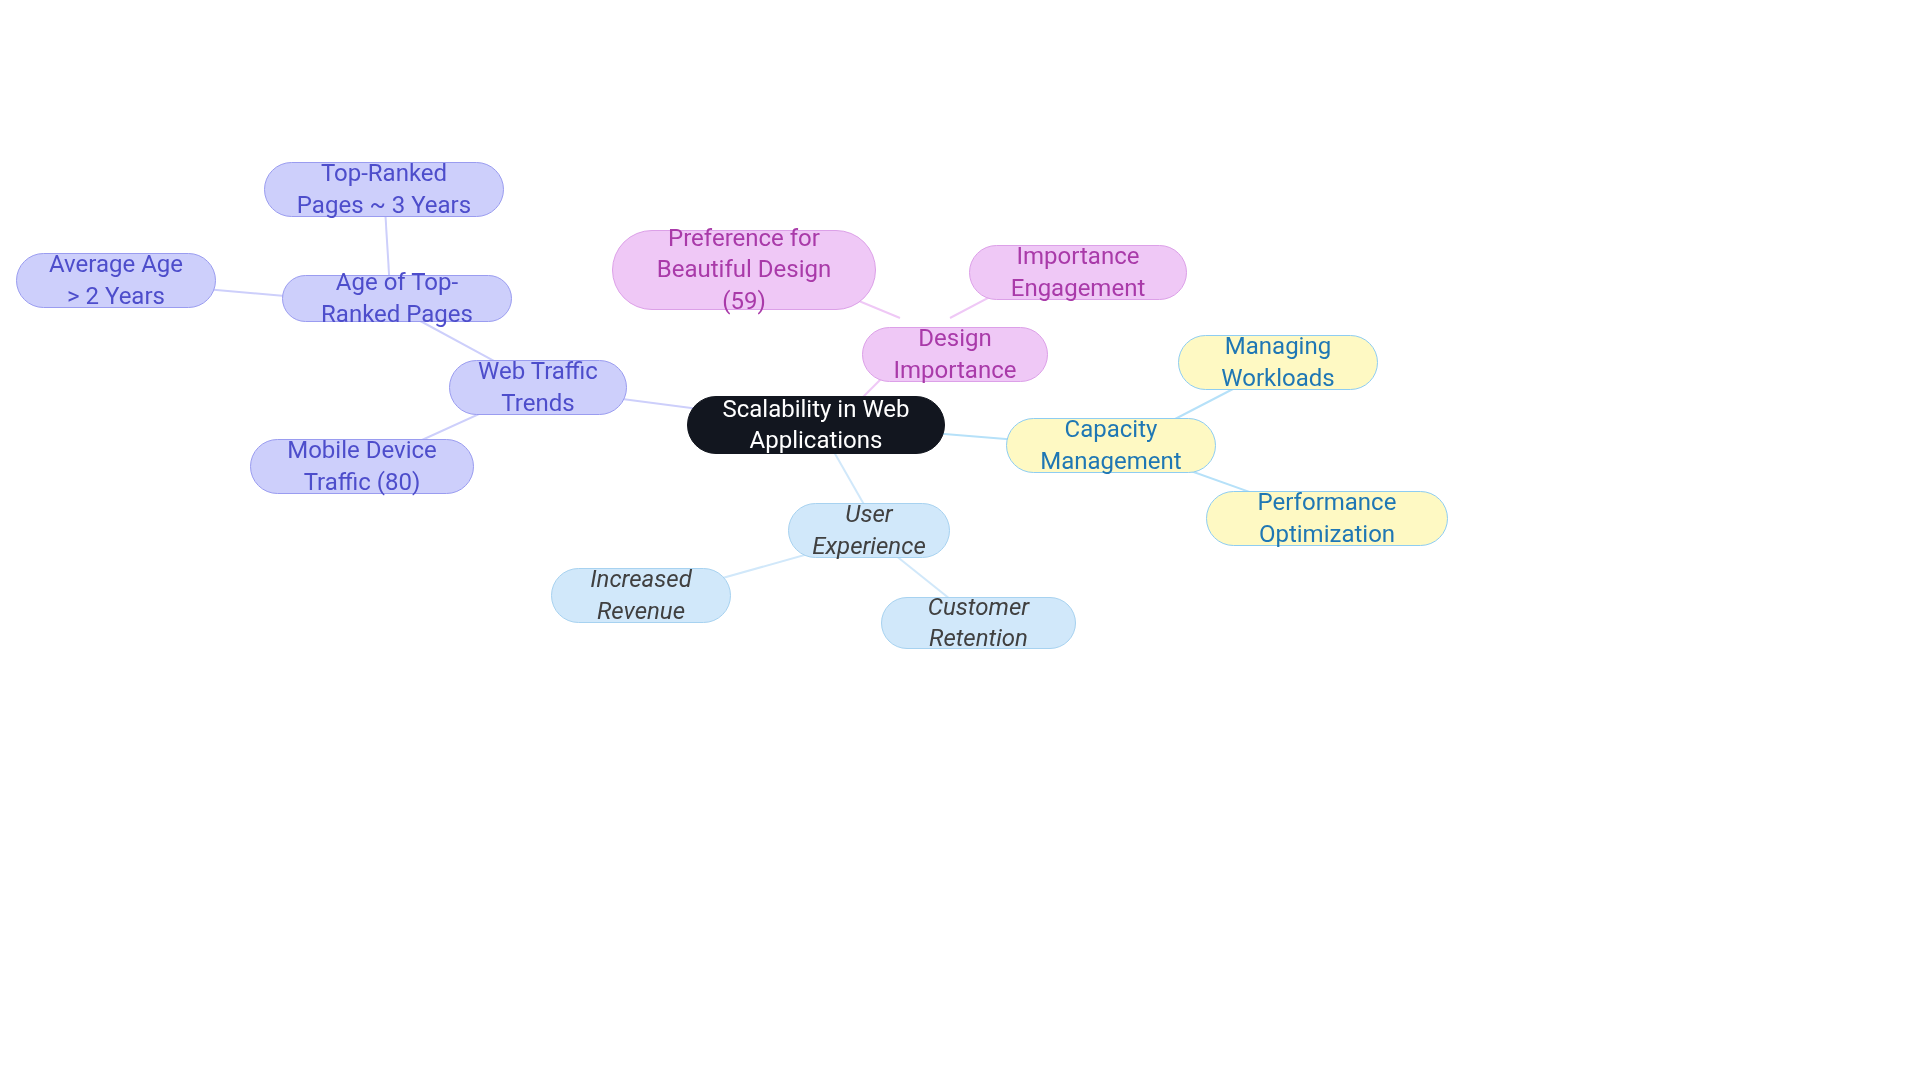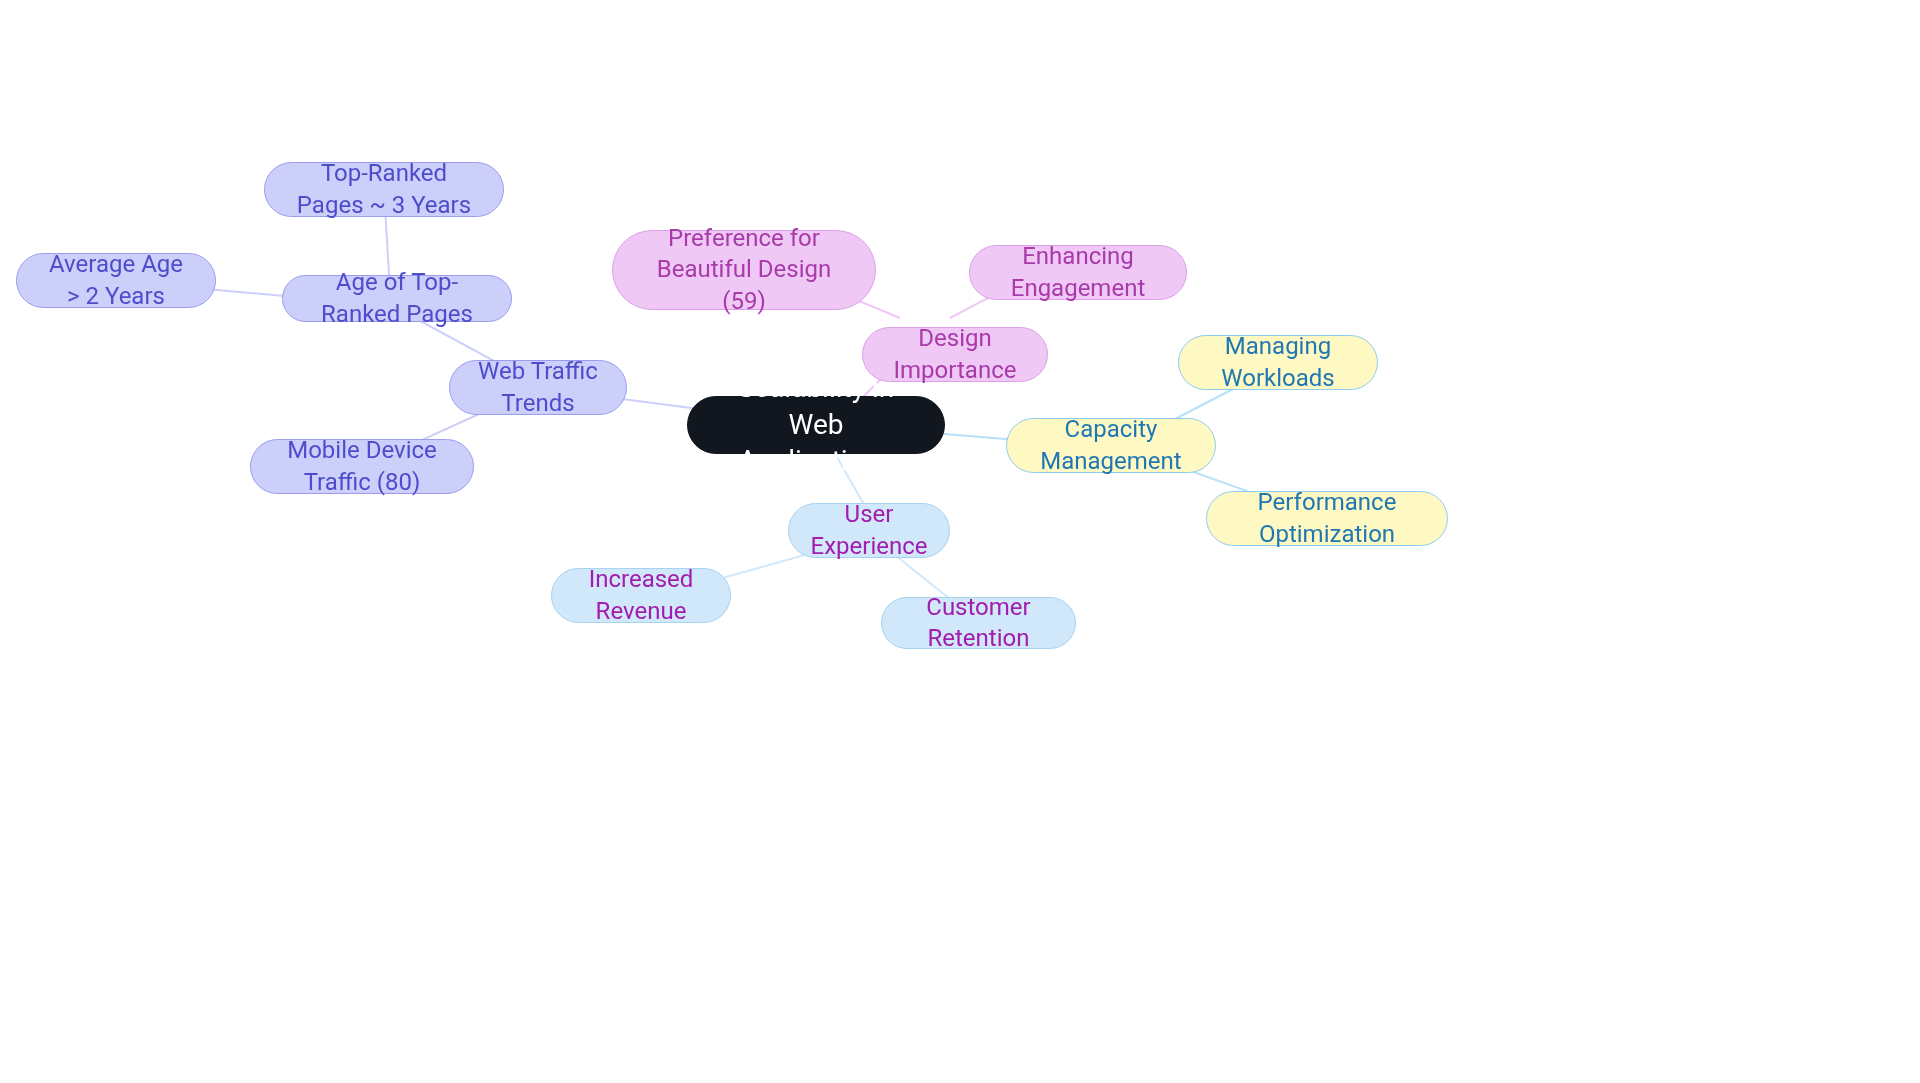--- a/index.html
+++ b/index.html
@@ -19,21 +19,21 @@
     z-index: 2;
     line-height: 1.3;
     border-width: 1px;
     border-style: solid;
   }
   
   .root {
     background: #12161f;
     color: #ffffff;
     border-color: #12161f;
-    font-size: 28px;
+    font-size: 24px;
   }
   
   .purple {
     background: #cdcffb;
     color: #4d4dcb;
     border-color: #9a9cf0;
   }
   
   .pink {
     background: #efc8f6;
@@ -43,22 +43,23 @@
   }
   
   .blue {
     background: #fef9c3;
     color: #1f77b4;
     border-color: #8ecdf2;
   }
   
   .lightblue {
     background: #d1e8fa;
-    color: #a21caf;
+    color: #404040;
     border-color: #a7d2f0;
+    font-style: italic;
   }
 </style>
 </head>
 <body>
 
 <svg class="edges">
 
   <line x1="814" y1="424" x2="538" y2="388" stroke="#cdcffb" stroke-width="2"></line>
 
   <line x1="510" y1="400" x2="400" y2="450" stroke="#cdcffb" stroke-width="2"></line>
@@ -97,21 +98,21 @@
 <div class="node purple" style="left:282px; top:275px; width:230px; height:47px;">Age of Top-Ranked Pages</div>
 
 <div class="node purple" style="left:16px; top:253px; width:200px; height:55px;">Average Age &gt; 2 Years</div>
 
 <div class="node purple" style="left:264px; top:162px; width:240px; height:55px;">Top-Ranked Pages ~ 3 Years</div>
 
 <div class="node pink" style="left:862px; top:303px; width:186px; height:55px;">Design Importance</div>
 
 <div class="node pink" style="left:612px; top:206px; width:264px; height:80px;">Preference for Beautiful Design (59)</div>
 
-<div class="node pink" style="left:969px; top:221px; width:218px; height:55px;">Enhancing Engagement</div>
+<div class="node pink" style="left:969px; top:221px; width:218px; height:55px;">Importance Engagement</div>
 
 <div class="node blue" style="left:1006px; top:418px; width:210px; height:55px;">Capacity Management</div>
 
 <div class="node blue" style="left:1178px; top:335px; width:200px; height:55px;">Managing Workloads</div>
 
 <div class="node blue" style="left:1206px; top:491px; width:242px; height:55px;">Performance Optimization</div>
 
 <div class="node lightblue" style="left:788px; top:503px; width:162px; height:55px;">User Experience</div>
 
 <div class="node lightblue" style="left:551px; top:568px; width:180px; height:55px;">Increased Revenue</div>

